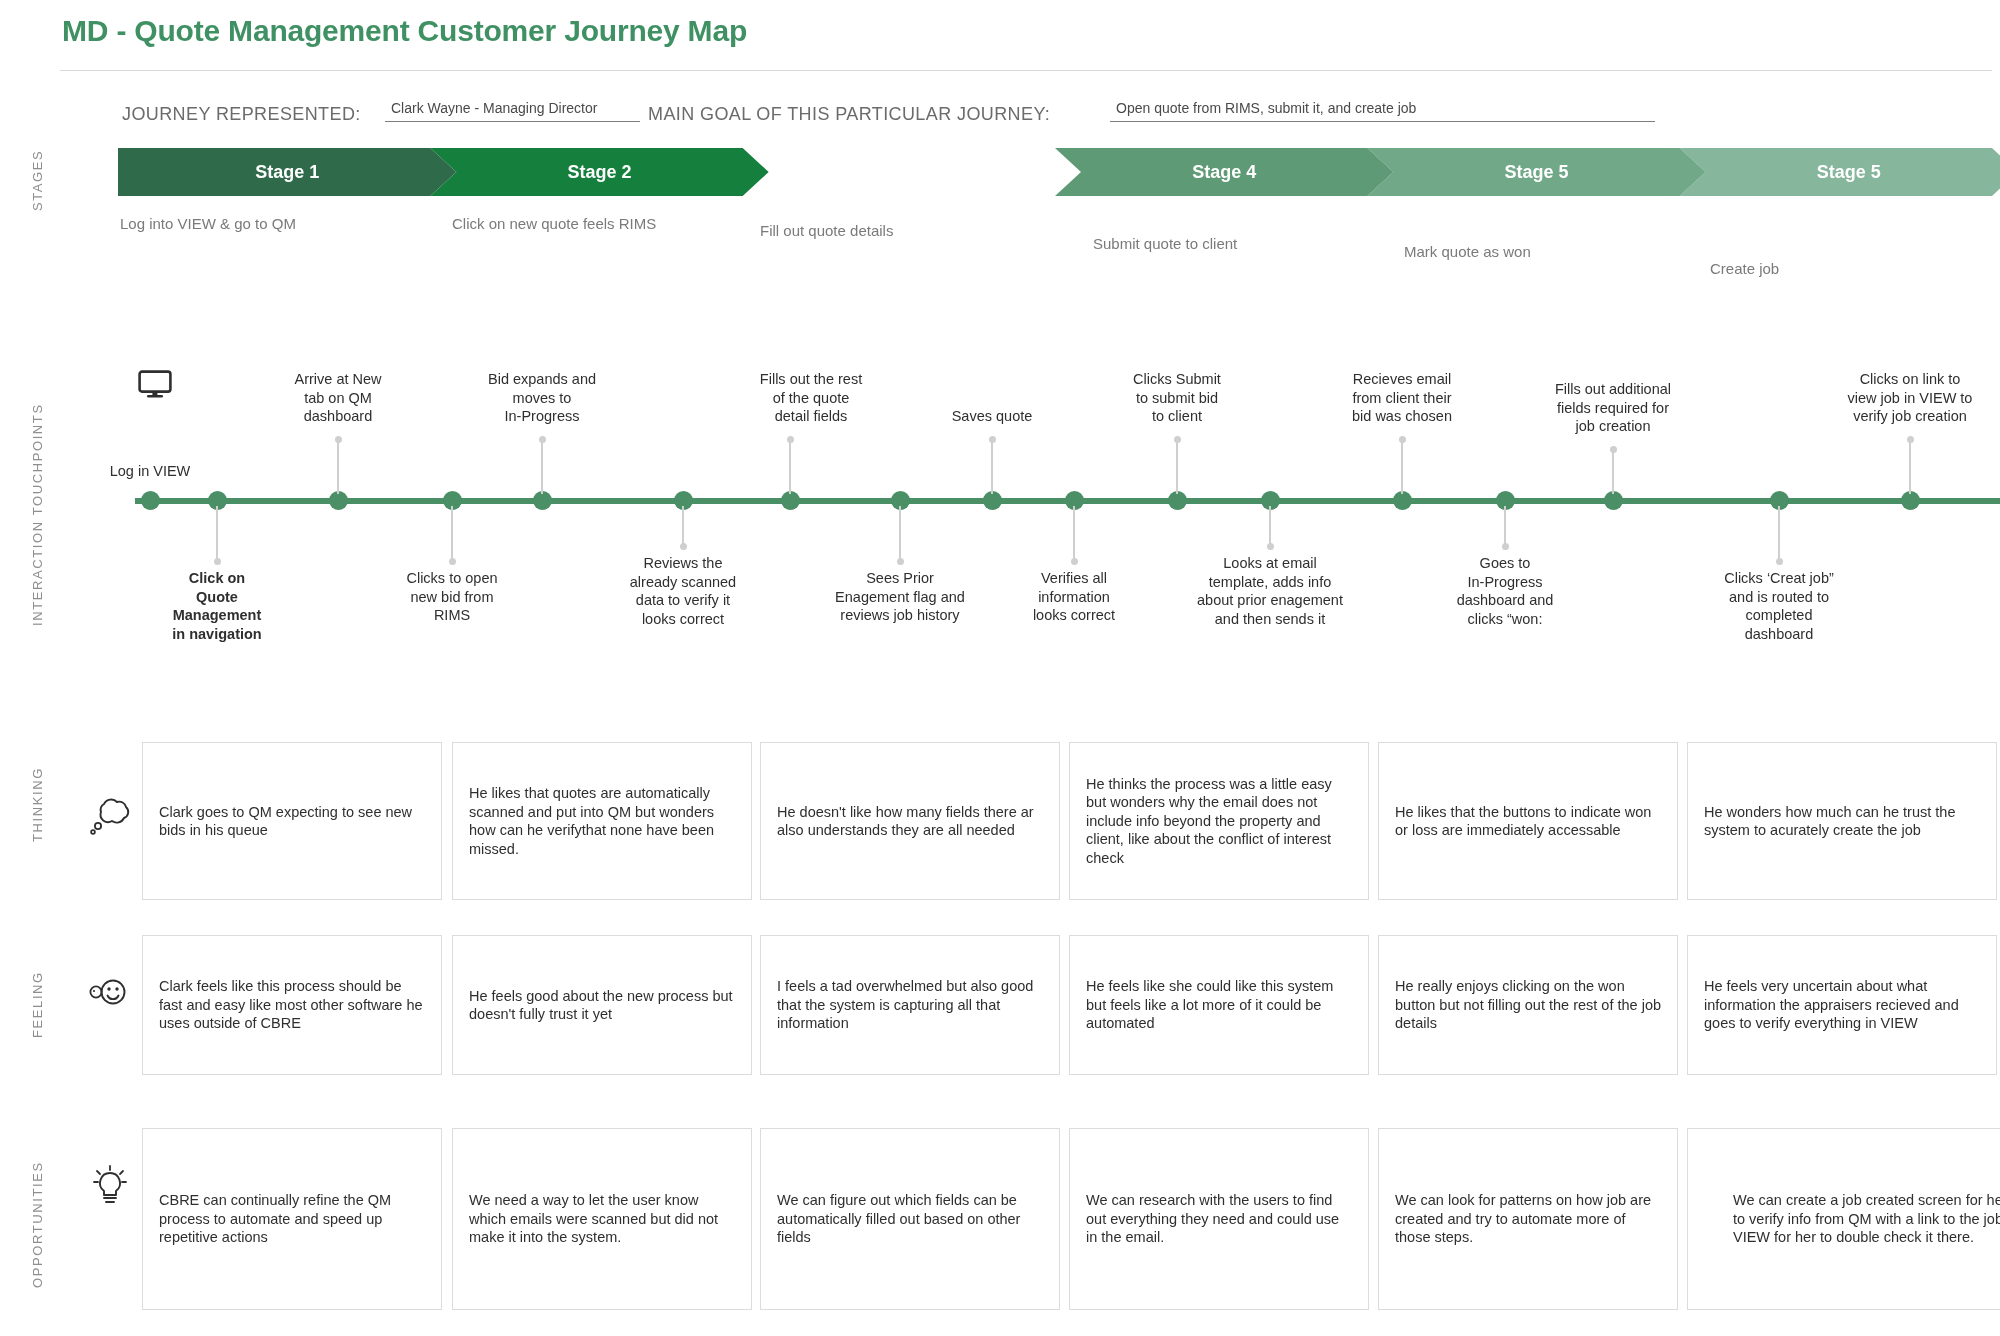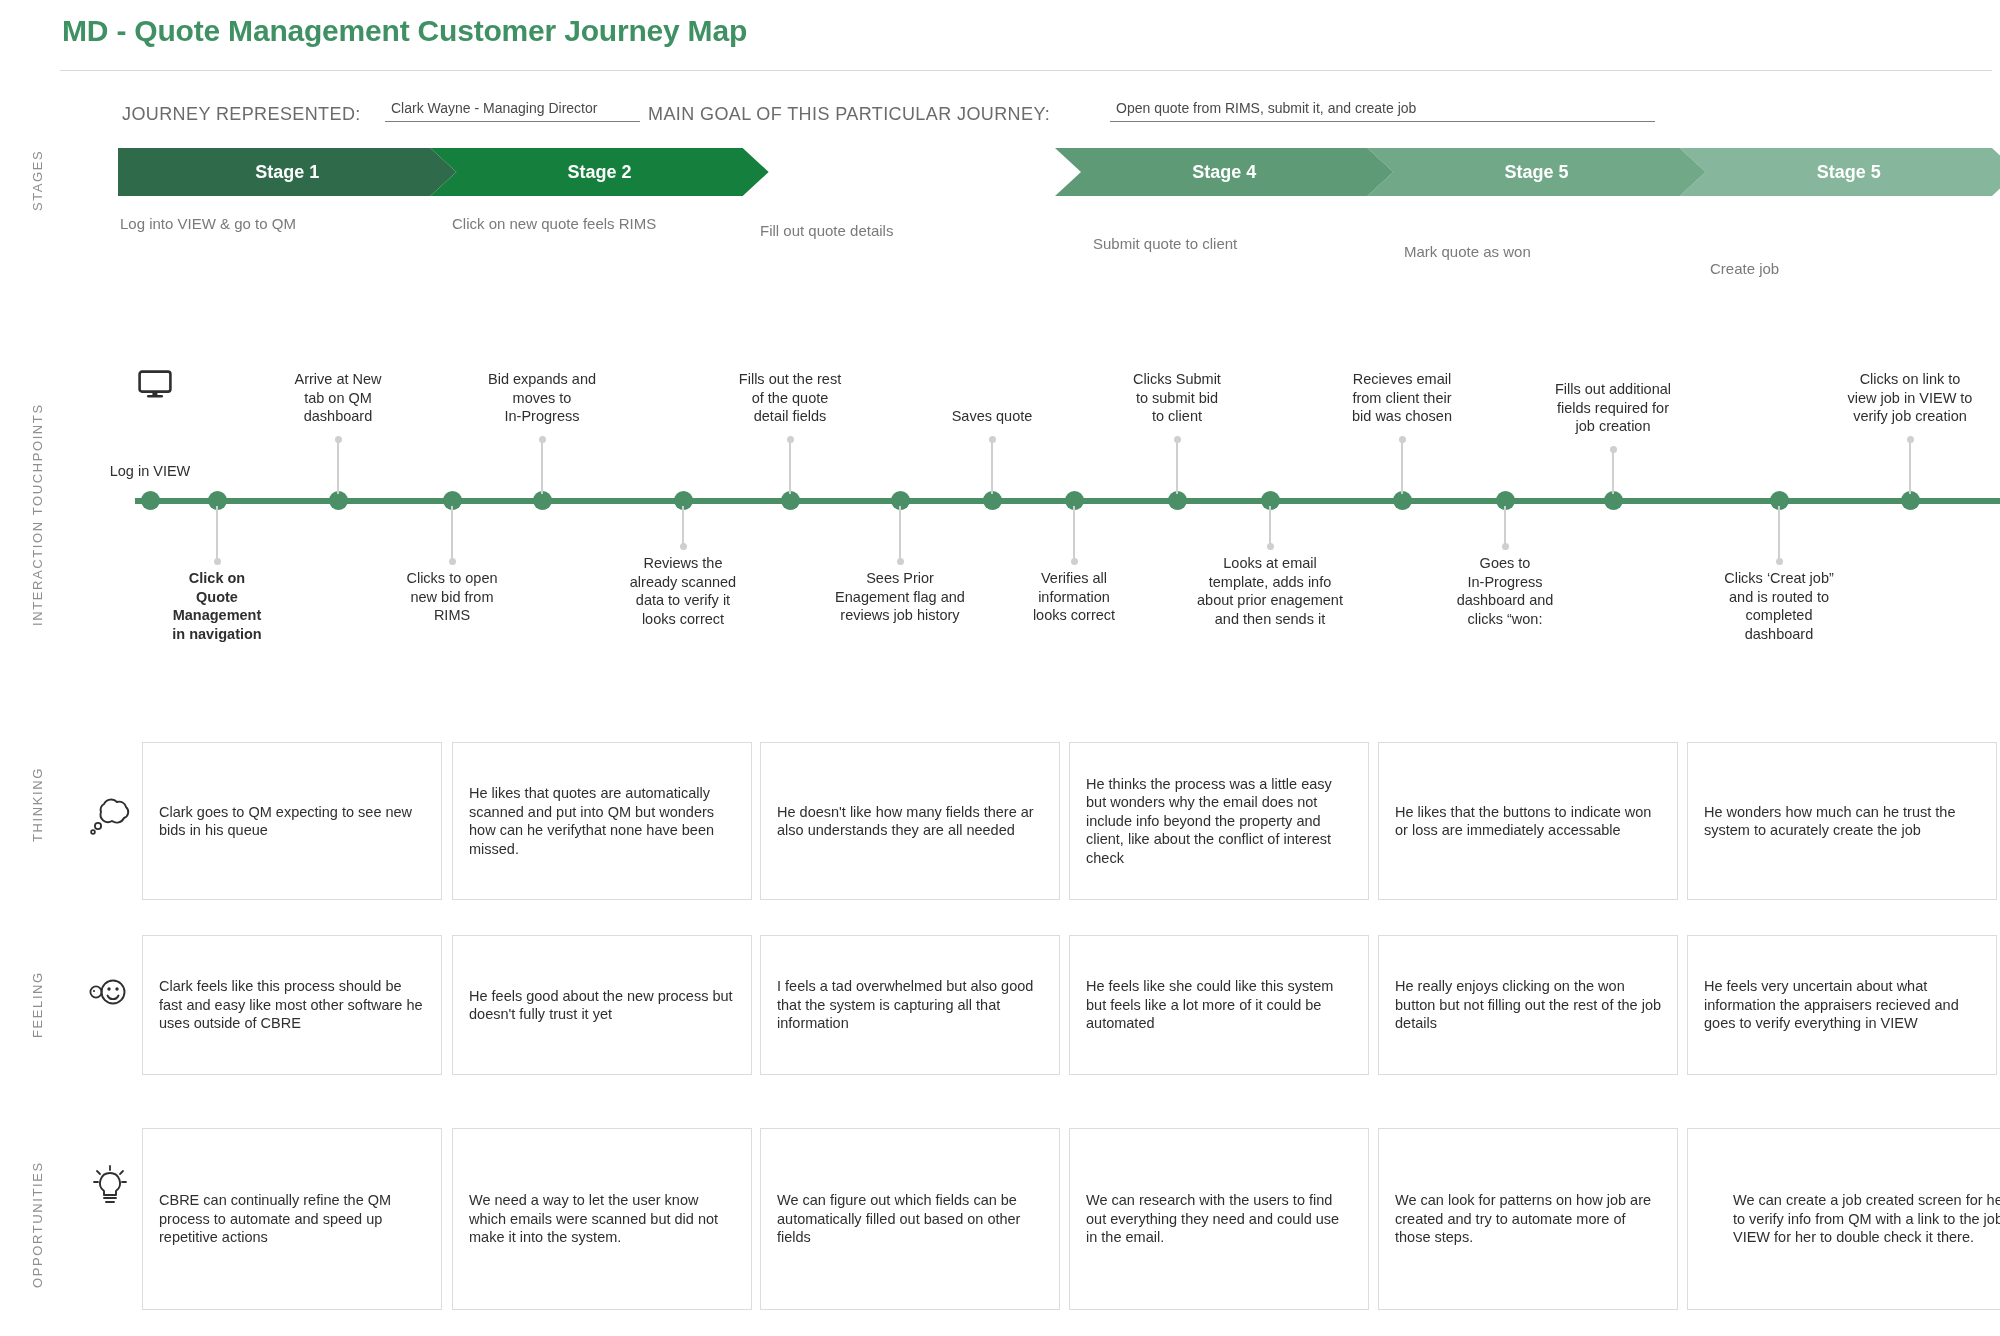--- a/index.html
+++ b/index.html
@@ -180,21 +180,21 @@
     <div class="tp-dot" style="left: 674px;"></div>
     <div class="tp-stem" style="left: 682px; height: 40px; top: 506px;"></div>
     <div class="tp-stem-cap" style="left: 679.5px; top: 543px;"></div>
     <div class="tp-label" style="left: 573px; width: 220px; top: 554px;">Reviews the
 already scanned
 data to verify it
 looks correct</div>
     <div class="tp-dot" style="left: 781px;"></div>
     <div class="tp-stem" style="left: 789px; height: 55px; top: 439px;"></div>
     <div class="tp-stem-cap" style="left: 786.5px; top: 436px;"></div>
-    <div class="tp-label above" style="left: 680px; width: 220px; top: 425px;">Fills out the rest
+    <div class="tp-label above" style="left: 701px; width: 220px; top: 425px;">Fills out the rest
 of the quote
 detail fields</div>
     <div class="tp-dot" style="left: 891px;"></div>
     <div class="tp-stem" style="left: 899px; height: 55px; top: 506px;"></div>
     <div class="tp-stem-cap" style="left: 896.5px; top: 558px;"></div>
     <div class="tp-label" style="left: 790px; width: 220px; top: 569px;">Sees Prior
 Enagement flag and
 reviews job history</div>
     <div class="tp-dot" style="left: 983px;"></div>
     <div class="tp-stem" style="left: 991px; height: 55px; top: 439px;"></div>

